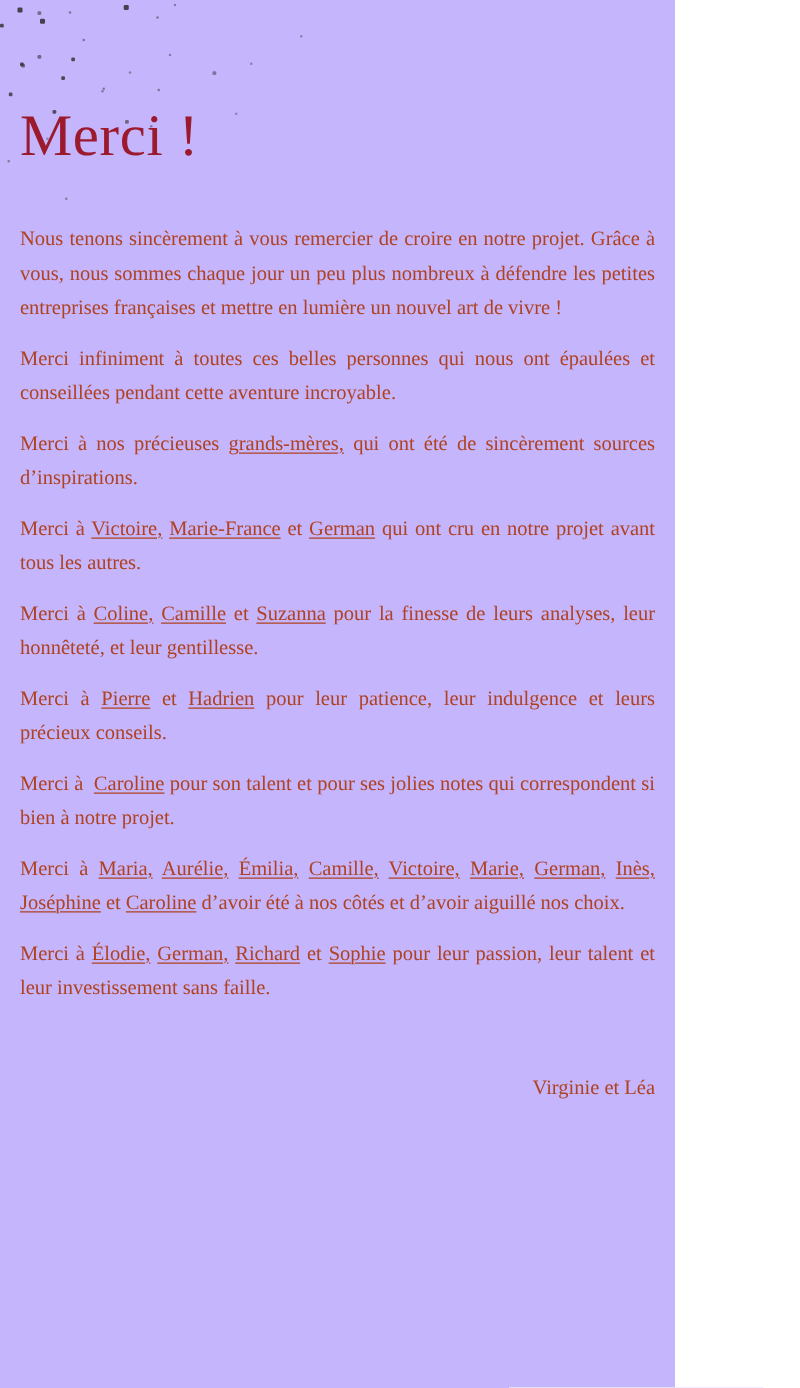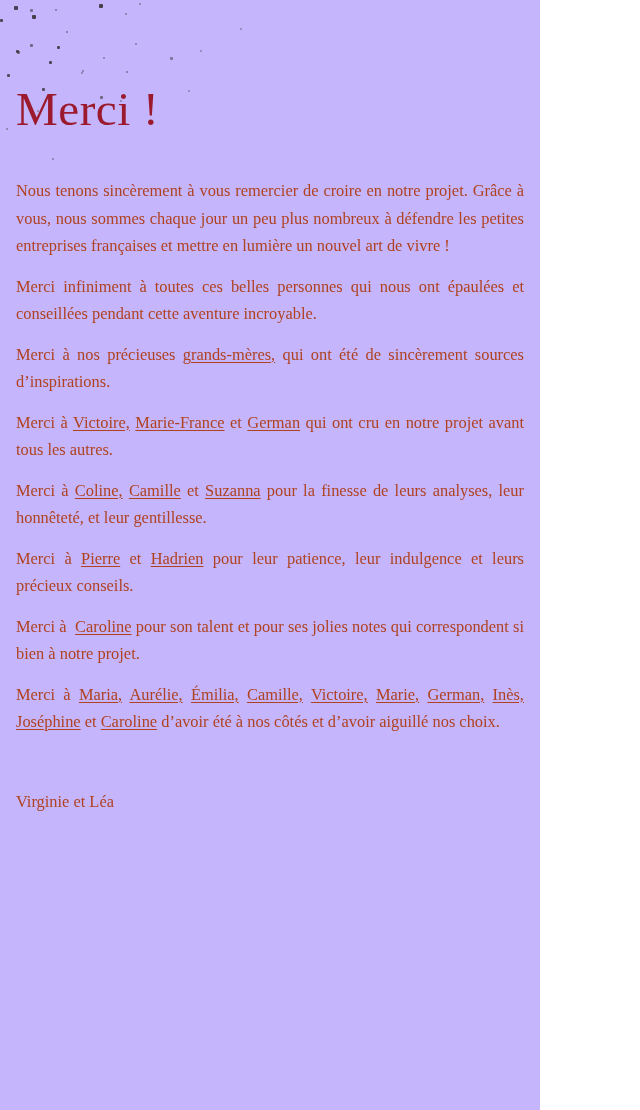--- a/index.html
+++ b/index.html
@@ -79,21 +79,21 @@
     text-decoration-thickness: 1px;
     text-underline-offset: 2px;
   }
 
   
   .signature {
     position: relative;
     z-index: 2;
     margin: 0;
     padding-top: 52px;
-    text-align: left;
+    text-align: right;
     color: #b04221;
     font-size: 16.4px;
     line-height: 27.5px;
   }
 </style>
 </head>
 <body>
 
 <div class="page">
 
@@ -134,17 +134,18 @@
 
   <div class="body-copy">
       <p><span>Nous tenons sincèrement à vous remercier de croire en notre projet. Grâce à vous, nous sommes chaque jour un peu plus nombreux à défendre les petites  entreprises françaises et mettre en lumière un nouvel art de vivre !</span></p>
       <p><span>Merci infiniment à toutes ces belles personnes qui nous ont épaulées et conseillées pendant cette aventure incroyable.</span></p>
       <p><span>Merci à nos précieuses </span><u>grands-mères,</u><span> qui ont été de sincèrement sources d’inspirations.</span></p>
       <p><span>Merci à </span><u>Victoire,</u><span> </span><u>Marie-France</u><span> et </span><u>German</u><span> qui ont cru en notre projet avant tous les autres.</span></p>
       <p><span>Merci à </span><u>Coline,</u><span> </span><u>Camille</u><span> et </span><u>Suzanna</u><span> pour la finesse de leurs analyses, leur honnêteté, et leur gentillesse.</span></p>
       <p><span>Merci à </span><u>Pierre</u><span> et </span><u>Hadrien</u><span> pour leur patience, leur indulgence et leurs précieux conseils.</span></p>
       <p><span>Merci à  </span><u>Caroline</u><span> pour son talent et pour ses jolies notes qui correspondent si bien à notre projet.</span></p>
       <p><span>Merci à </span><u>Maria,</u><span> </span><u>Aurélie,</u><span> </span><u>Émilia,</u><span> </span><u>Camille,</u><span> </span><u>Victoire,</u><span> </span><u>Marie,</u><span> </span><u>German,</u><span> </span><u>Inès,</u><span> </span><u>Joséphine</u><span> et </span><u>Caroline</u><span> d’avoir été à nos côtés et d’avoir aiguillé nos choix.</span></p>
+      <p><span>Merci à </span><u>Élodie,</u><span> </span><u>German,</u><span> </span><u>Richard</u><span> et </span><u>Sophie</u><span> pour leur passion, leur talent et leur investissement sans faille.</span></p>
     </div>
 
   <p class="signature">Virginie et Léa</p>
 
 </div>
 
 </body></html>

